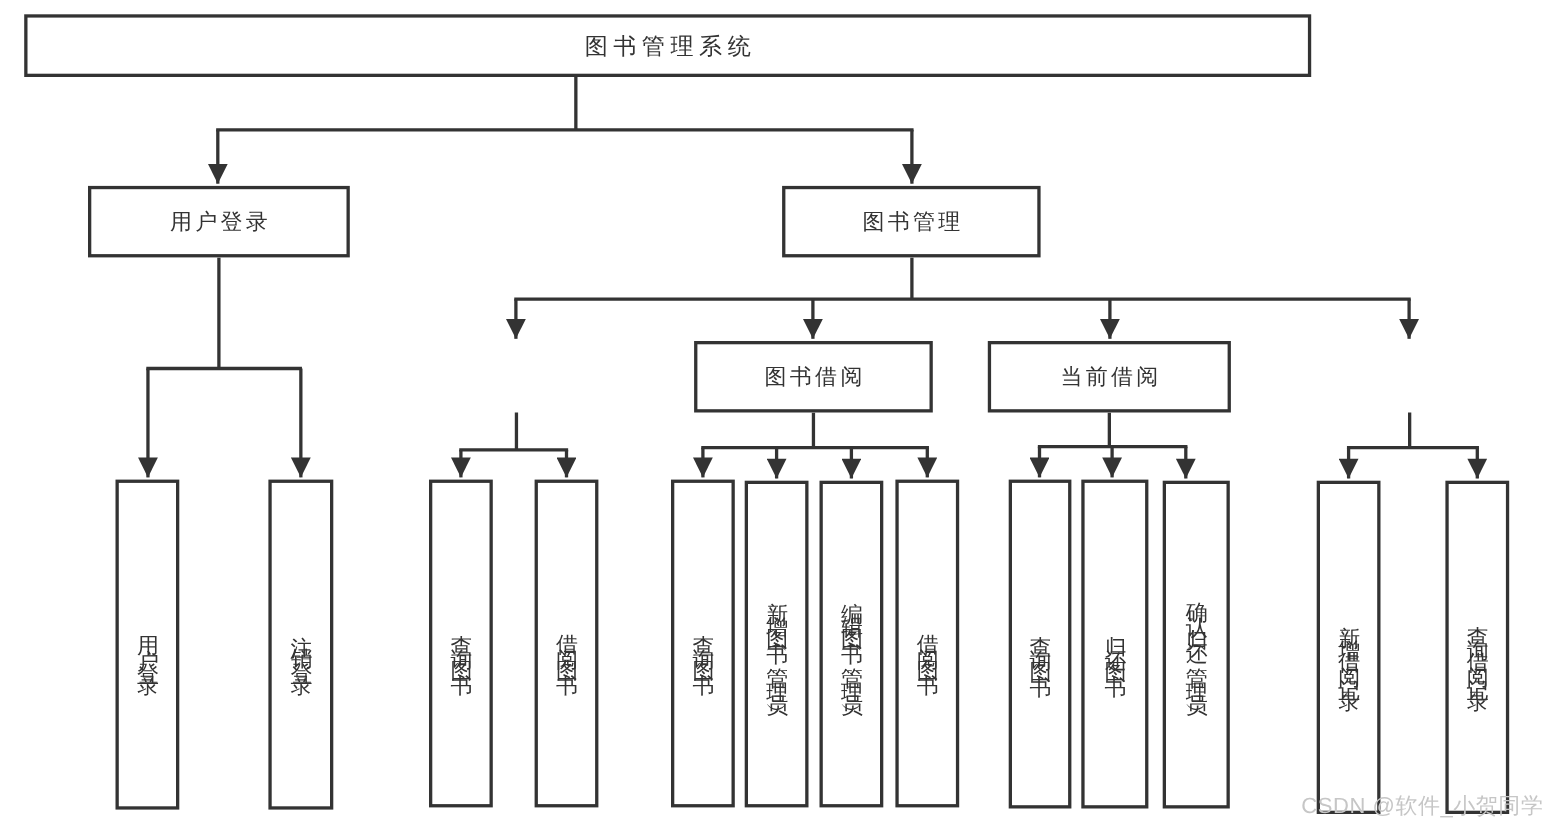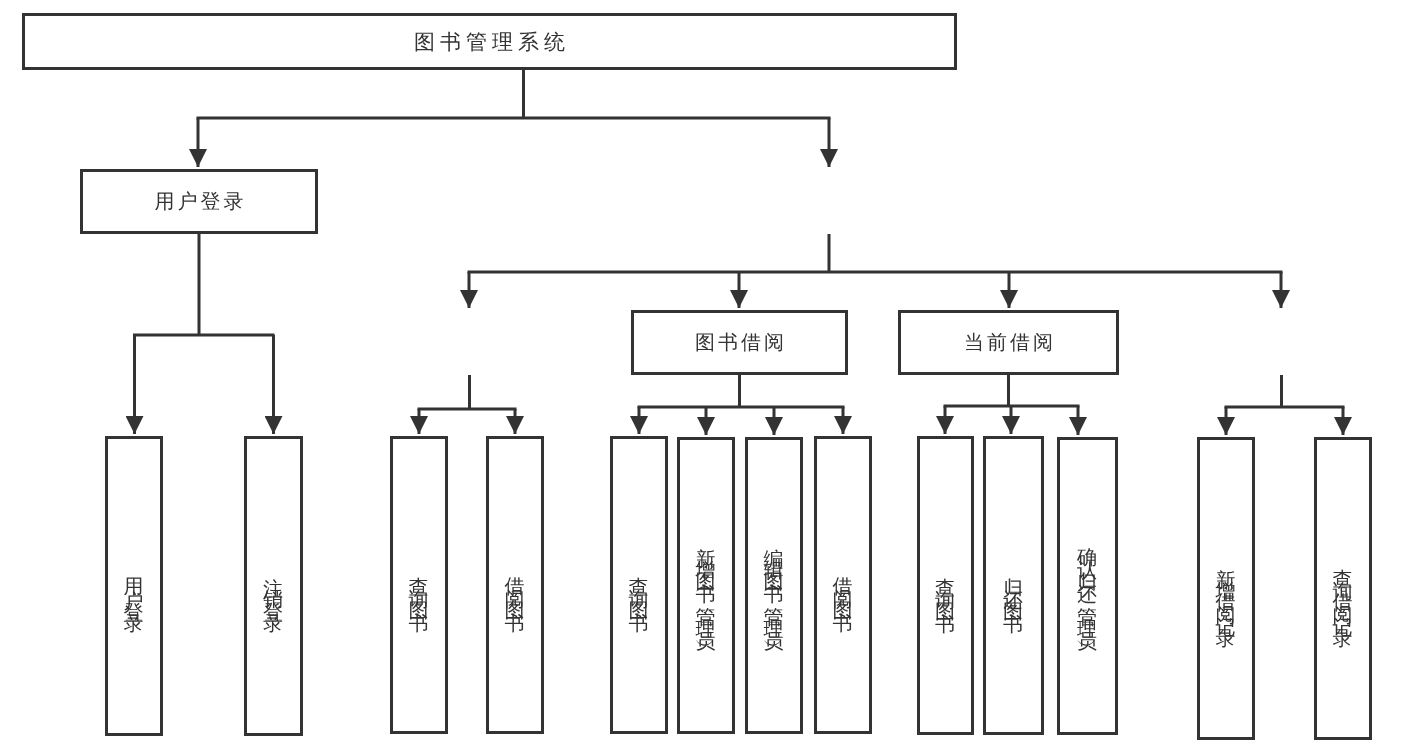--- a/index.html
+++ b/index.html
@@ -102,23 +102,24 @@
       <line x1="774" y1="407" x2="774" y2="435" marker-end="url(#arrow)"></line>
       <line x1="843" y1="407" x2="843" y2="434" marker-end="url(#arrow)"></line>
       <line x1="945" y1="406" x2="945" y2="434" marker-end="url(#arrow)"></line>
       <line x1="1011" y1="406" x2="1011" y2="434" marker-end="url(#arrow)"></line>
       <line x1="1078" y1="406" x2="1078" y2="435" marker-end="url(#arrow)"></line>
       <line x1="1226" y1="407" x2="1226" y2="435" marker-end="url(#arrow)"></line>
       <line x1="1343" y1="407" x2="1343" y2="435" marker-end="url(#arrow)"></line>
     </g>
   </svg>
 
-  <div class="node h title" style="left:22px; top:13px; width:935px; height:57px">图书管理系统</div>
+  <div class="node h title" style="left:22px; top:13px; width:1170px; height:57px">图书管理系统</div>
 
   <div class="node h" style="left:80px; top:169px; width:238px; height:65px">用户登录</div>
+  <div class="node h" style="left:711px; top:169px; width:235px; height:65px">图书管理</div>
 
   <div class="node h" style="left:631px; top:310px; width:217px; height:65px">图书借阅</div>
   <div class="node h" style="left:898px; top:310px; width:221px; height:65px">当前借阅</div>
 
   <div class="node v" style="left:105px; top:436px; width:58px; height:300px">用户登录</div>
   <div class="node v" style="left:244px; top:436px; width:59px; height:300px">注销登录</div>
 
   <div class="node v" style="left:390px; top:436px; width:58px; height:298px">查询图书</div>
   <div class="node v" style="left:486px; top:436px; width:58px; height:298px">借阅图书</div>
 
@@ -127,14 +128,15 @@
   <div class="node v" style="left:745px; top:437px; width:58px; height:297px">编辑图书（管理员）</div>
   <div class="node v" style="left:814px; top:436px; width:58px; height:298px">借阅图书</div>
 
   <div class="node v" style="left:917px; top:436px; width:57px; height:299px">查询图书</div>
   <div class="node v" style="left:983px; top:436px; width:61px; height:299px">归还图书</div>
   <div class="node v" style="left:1057px; top:437px; width:61px; height:298px">确认归还（管理员）</div>
 
   <div class="node v" style="left:1197px; top:437px; width:58px; height:303px">新增借阅记录</div>
   <div class="node v" style="left:1314px; top:437px; width:58px; height:303px">查询借阅记录</div>
 
+  <div id="watermark">CSDN @软件_小贺同学</div>
 
 </div>
 
 </body></html>

